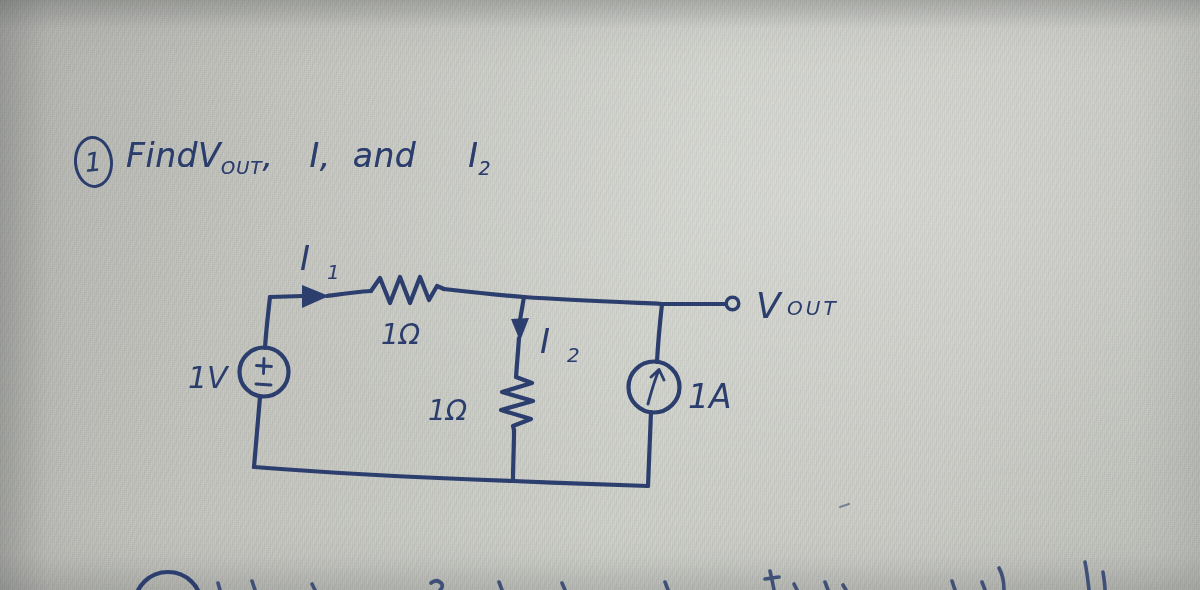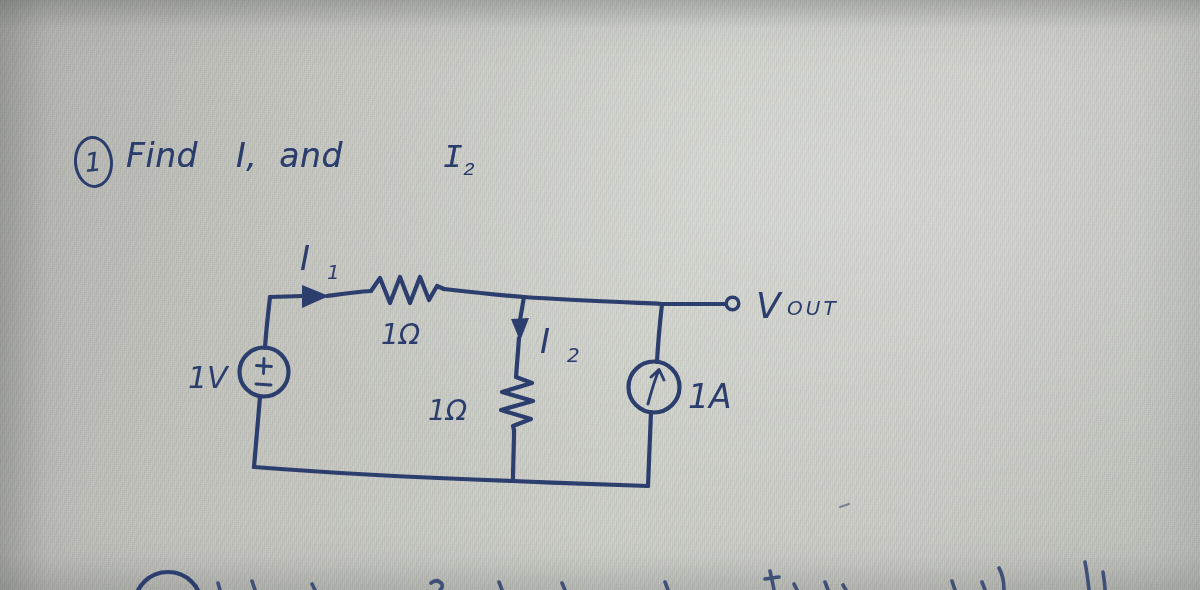--- a/index.html
+++ b/index.html
@@ -23,44 +23,45 @@
     font-style:italic;font-size:33px;letter-spacing:.5px;
     color:#2b3d6d;text-shadow:0 0 .6px rgba(43,61,109,.55);
   }
   .badge{
     align-self:center;flex:0 0 auto;
     width:33px;height:46px;border:3.2px solid #2b3d6d;border-radius:50%;
     display:flex;align-items:center;justify-content:center;
     font-size:26px;font-style:italic;transform:rotate(-5deg);
     margin-right:13px;
   }
-  .w-find{margin-right:38px;}
+  .w-find{}
   .grp-vout{margin-right:36px;}
   .grp-i{margin-right:22px;}
-  .w-and{margin-right:100px;}
-  .grp-i2{margin-right:20px;font-family:Liberation Mono, monospace;}
+  .w-and{margin-right:52px;}
+  .grp-i2{margin-right:20px;}
   .w-tail{word-spacing:20px;}
   .sub{font-size:18px;vertical-align:-7px;letter-spacing:1px;}
   .sub2{font-size:19px;vertical-align:-8px;}
   svg text{font-family:"DejaVu Sans", sans-serif;font-style:italic;fill:#2b3d6d;}
   .wire{fill:none;stroke:#2c3e6e;stroke-width:4.2;stroke-linecap:round;stroke-linejoin:round;}
   .thin{stroke-width:2.9;}
   .fill{fill:#2c3e6e;stroke:none;}
   .frag{fill:none;stroke:#2c3e6e;stroke-width:3.6;stroke-linecap:round;opacity:.85;}
 </style>
 </head>
 <body>
 
 <div class="photo">
 
   <div class="title-row">
     <span class="badge">
       <span>1</span>
     </span>
     <span class="w-find">Find</span>
+    <span class="grp-vout"><span>V</span><span class="sub">OUT</span><span>,</span></span>
     <span class="grp-i"><span>I</span><span>,</span></span>
     <span class="w-and">and</span>
     <span class="grp-i2"><span>I</span><span class="sub2">2</span></span>
   </div>
 
   <svg viewBox="0 0 1200 590" width="1200" height="590" style="position:absolute;left:0;top:0;">
 
     <path class="wire" d="M270,297 C268,315 266,331 265,348"></path>
     <circle class="wire" cx="264" cy="372" r="24.5"></circle>
     <path class="wire thin" d="M256.5,365.5 L271.5,366.5 M264,358.5 L263.5,373.5"></path>

